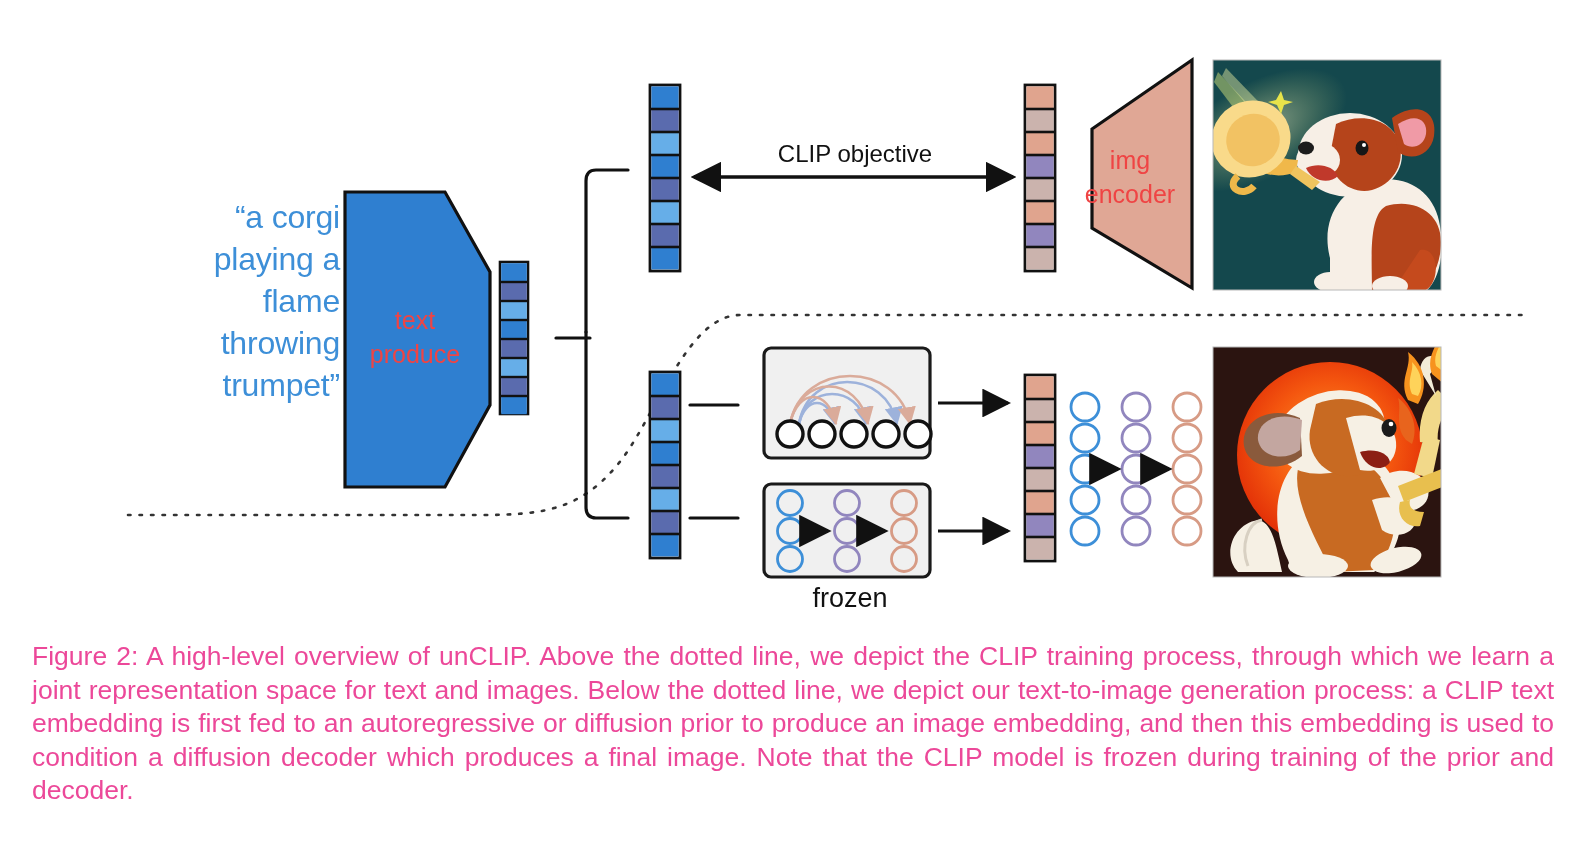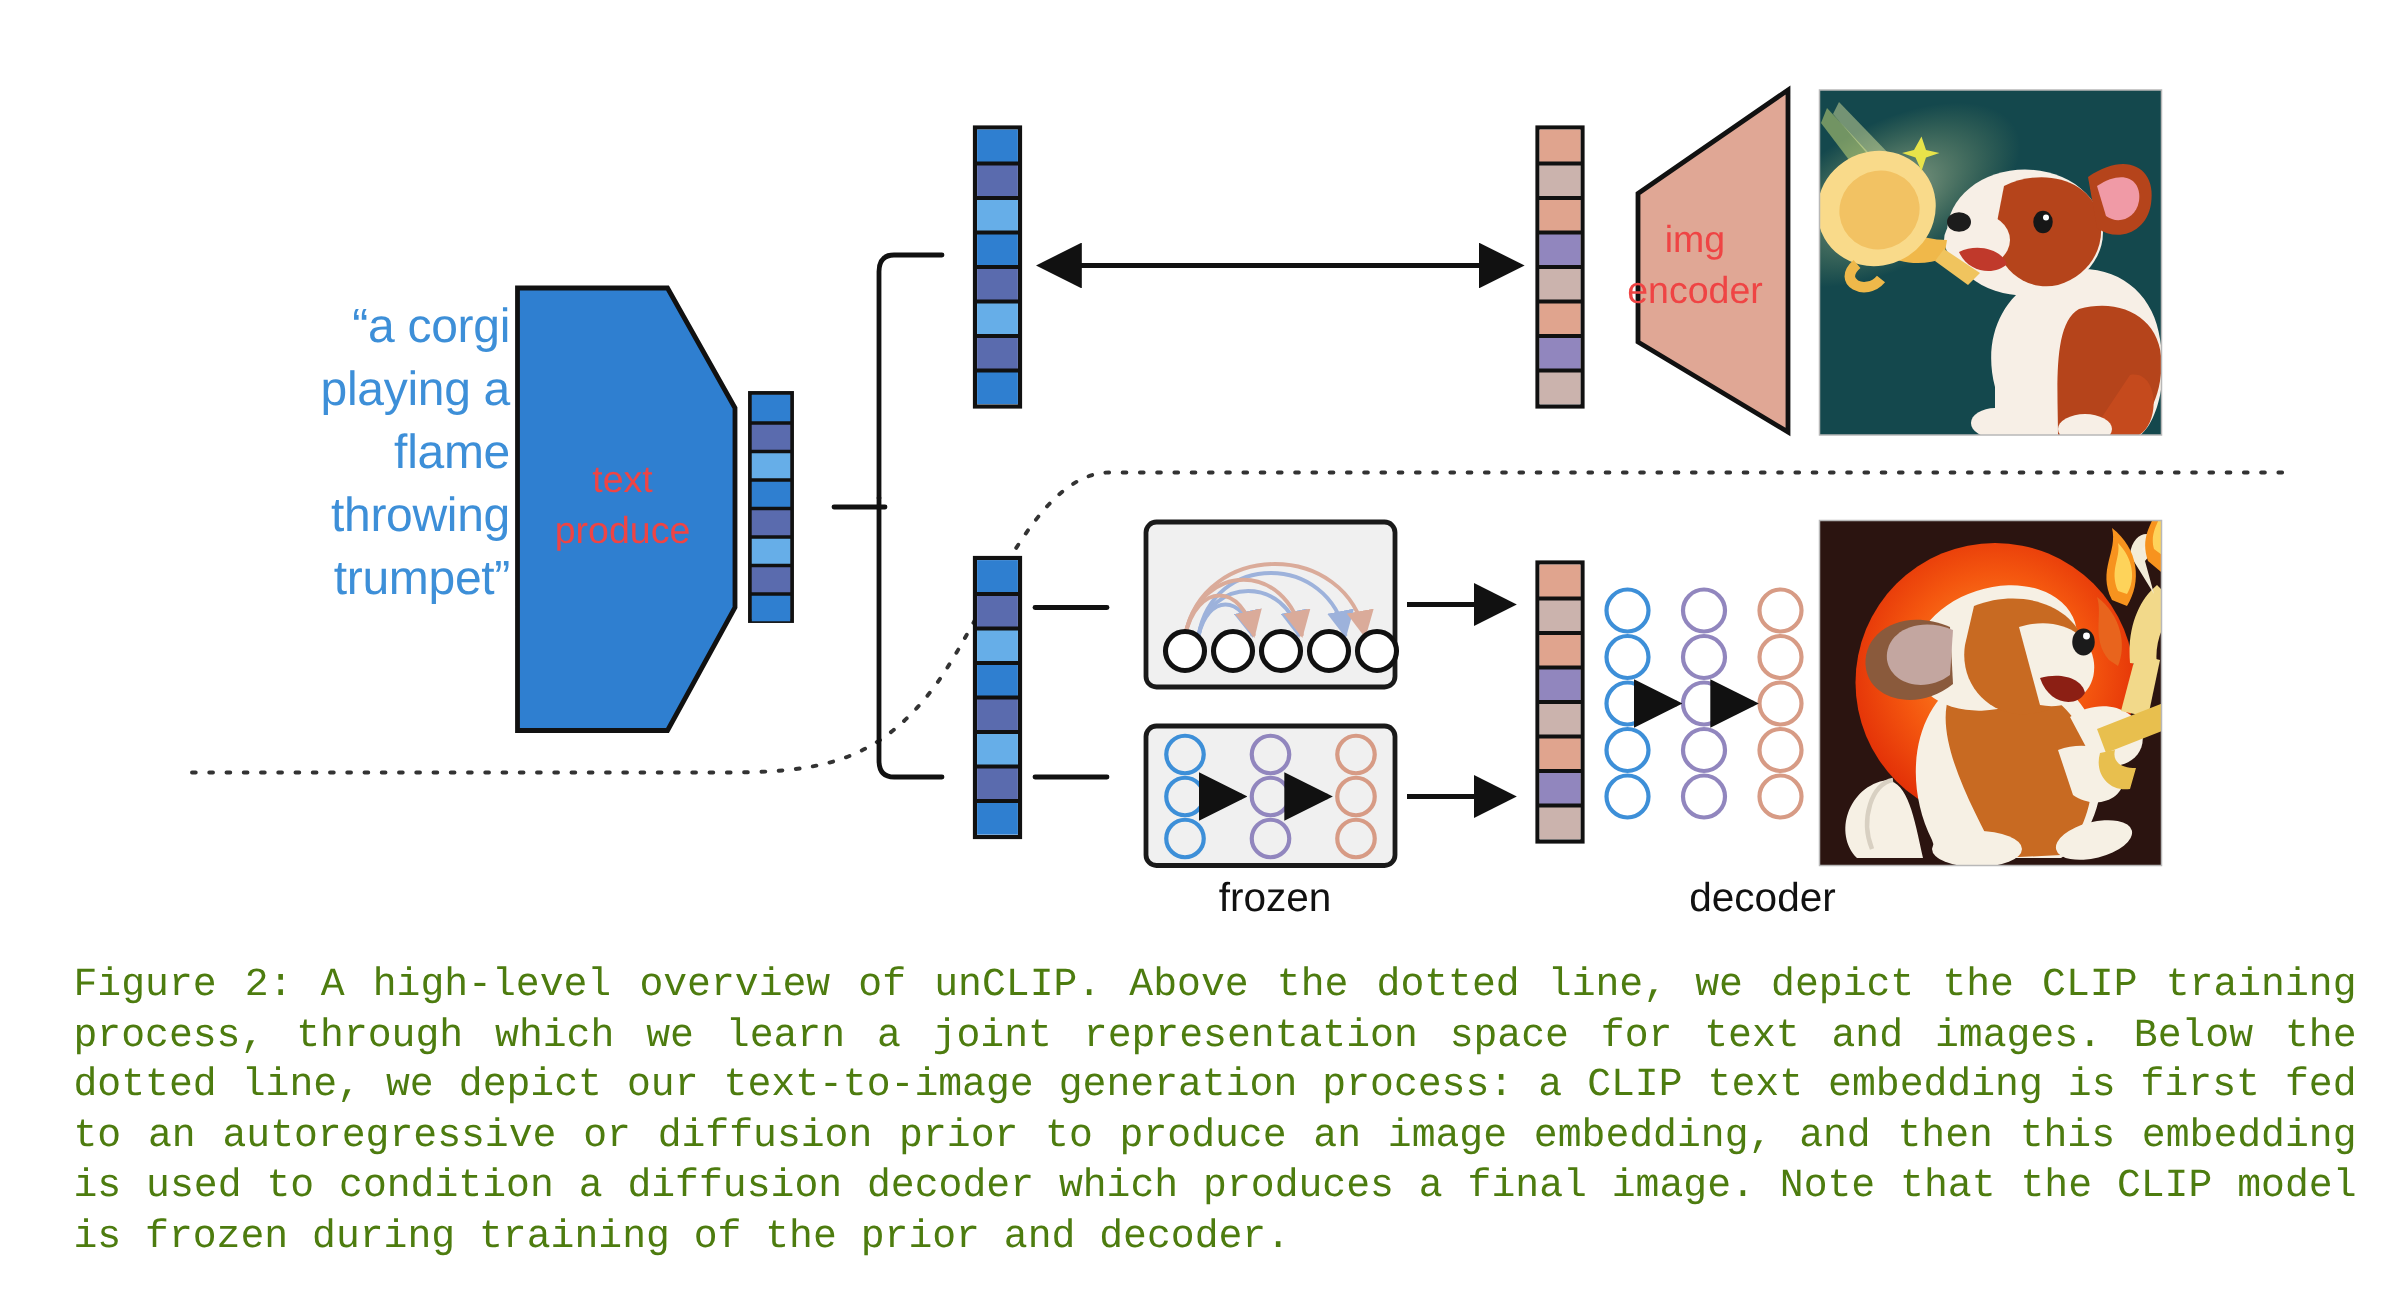--- a/index.html
+++ b/index.html
@@ -66,27 +66,26 @@
   }
   #clip-objective-label { left: 700px; top: 140px; width: 310px; }
   #prior-label   { left: 770px; top: 583px; width: 160px; font-size: 27px; }
   #decoder-label { left: 1035px; top: 583px; width: 280px; font-size: 27px; }
 
   .caption {
     position: absolute;
     left: 32px;
     top: 640px;
     width: 1522px;
-    font-family: Liberation Mono, monospace;
+    font-family: Liberation Sans, sans-serif;
     font-size: 26.5px;
     line-height: 33.5px;
-    color: #4d7c0f;
+    color: #ec4899;
     text-align: justify;
     text-justify: inter-word;
-    margin-left: 17px;
   }
   .caption .fig-num { white-space: pre; }
 </style>
 </head>
 <body>
 
 <div id="figure-root">
 
   <div class="diagram-wrap">
 
@@ -411,20 +410,20 @@
 
     <div class="prompt-text">“a corgi
 playing a
 flame
 throwing
 trumpet”</div>
     <div class="enc-label" id="text-encoder-label">text
 produce</div>
     <div class="enc-label" id="img-encoder-label">img
 encoder</div>
+    <div class="axis-label" id="clip-objective-label">CLIP objective</div>
     <div class="axis-label" id="prior-label">frozen</div>
-    <div class="axis-label" id="decoder-label">decoder</div>
 
   </div>
 
   <div class="caption"><span class="fig-num">Figure 2:</span>  <span>A high-level overview of unCLIP. Above the dotted line, we depict the CLIP training process, through which we learn a joint representation space for text and images. Below the dotted line, we depict our text-to-image generation process: a CLIP text embedding is first fed to an autoregressive or diffusion prior to produce an image embedding, and then this embedding is used to condition a diffusion decoder which produces a final image. Note that the CLIP model is frozen during training of the prior and decoder.</span></div>
 
 </div>
 
 </body></html>

